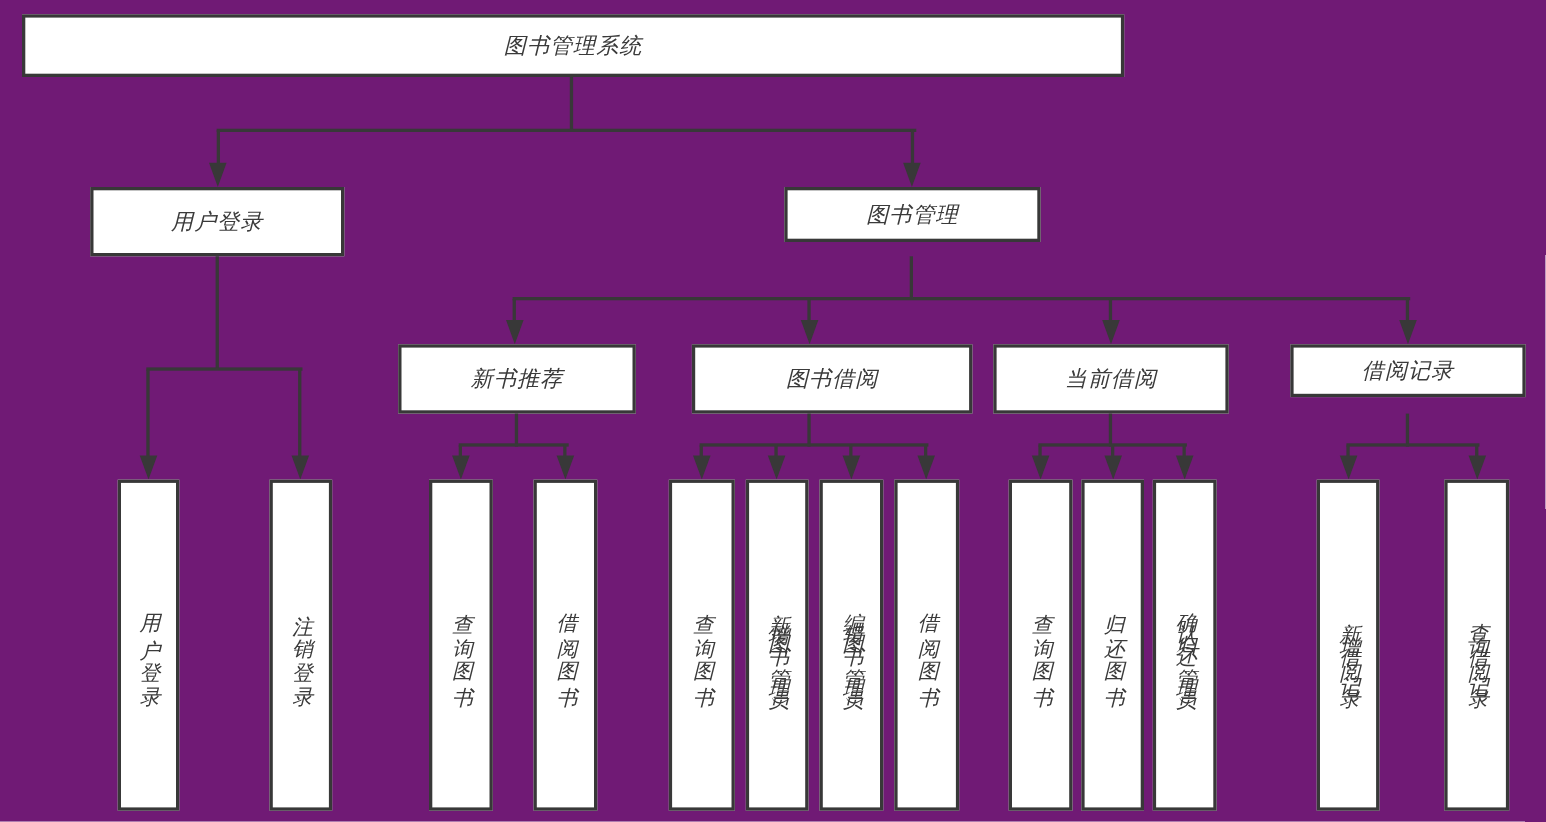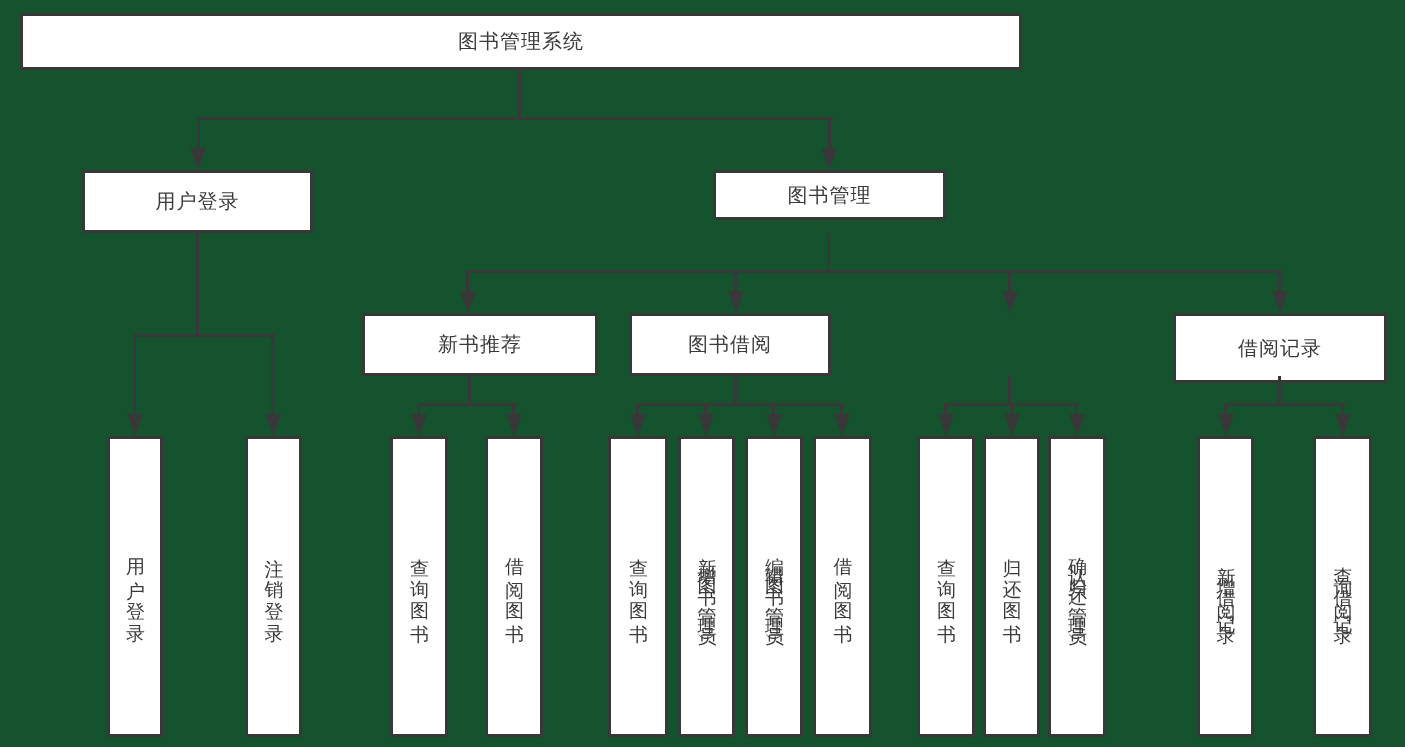--- a/index.html
+++ b/index.html
@@ -1,21 +1,22 @@
 <!DOCTYPE html>
 <html><head>
 <meta charset="utf-8">
 <style>
   html,body{margin:0;padding:0;background:#ffffff;}
   .canvas{
     position:relative;
     width:1405px;height:747px;
-    background:#14532d;
+    background:#701a75;
     font-family:"Liberation Sans","DejaVu Sans",sans-serif;
     overflow:hidden;
+    font-style:italic;
   }
   .node{
     position:absolute;
     box-sizing:border-box;
     border:3px solid #383838;
     background:#ffffff;
     display:flex;
     align-items:center;
     justify-content:center;
     color:#3a3a3a;
@@ -81,27 +82,30 @@
   <div class="hline" style="left:466px;top:270px;width:816px;height:3px"></div>
   <div class="vline" style="left:466px;top:272px;width:3px;height:21px"></div>
   <div class="arrowhead" style="left:460px;top:291px"></div>
   <div class="vline" style="left:734px;top:272px;width:3px;height:21px"></div>
   <div class="arrowhead" style="left:728px;top:291px"></div>
   <div class="vline" style="left:1008px;top:272px;width:3px;height:21px"></div>
   <div class="arrowhead" style="left:1002px;top:291px"></div>
   <div class="vline" style="left:1278px;top:272px;width:3px;height:21px"></div>
   <div class="arrowhead" style="left:1272px;top:291px"></div>
 
-  <div class="node hbox" style="left:362px;top:313px;width:236px;height:63px">
+  <div class="node hbox" style="left:362px;top:313px;width:216px;height:63px">
     <span class="lbl">新书推荐</span>
   </div>
-  <div class="node hbox" style="left:629px;top:313px;width:202px;height:63px">
+  <div class="node hbox" style="left:629px;top:313px;width:255px;height:63px">
     <span class="lbl">图书借阅</span>
   </div>
-  <div class="node hbox" style="left:1173px;top:313px;width:214px;height:70px">
+  <div class="node hbox" style="left:903px;top:313px;width:214px;height:63px">
+    <span class="lbl">当前借阅</span>
+  </div>
+  <div class="node hbox" style="left:1173px;top:313px;width:214px;height:48px">
     <span class="lbl">借阅记录</span>
   </div>
 
   <div class="vline" style="left:468px;top:376px;width:3px;height:30px"></div>
   <div class="hline" style="left:417px;top:403px;width:100px;height:3px"></div>
   <div class="vline" style="left:417px;top:405px;width:3px;height:11px"></div>
   <div class="arrowhead" style="left:411px;top:414px"></div>
   <div class="vline" style="left:512px;top:405px;width:3px;height:11px"></div>
   <div class="arrowhead" style="left:506px;top:414px"></div>
 

